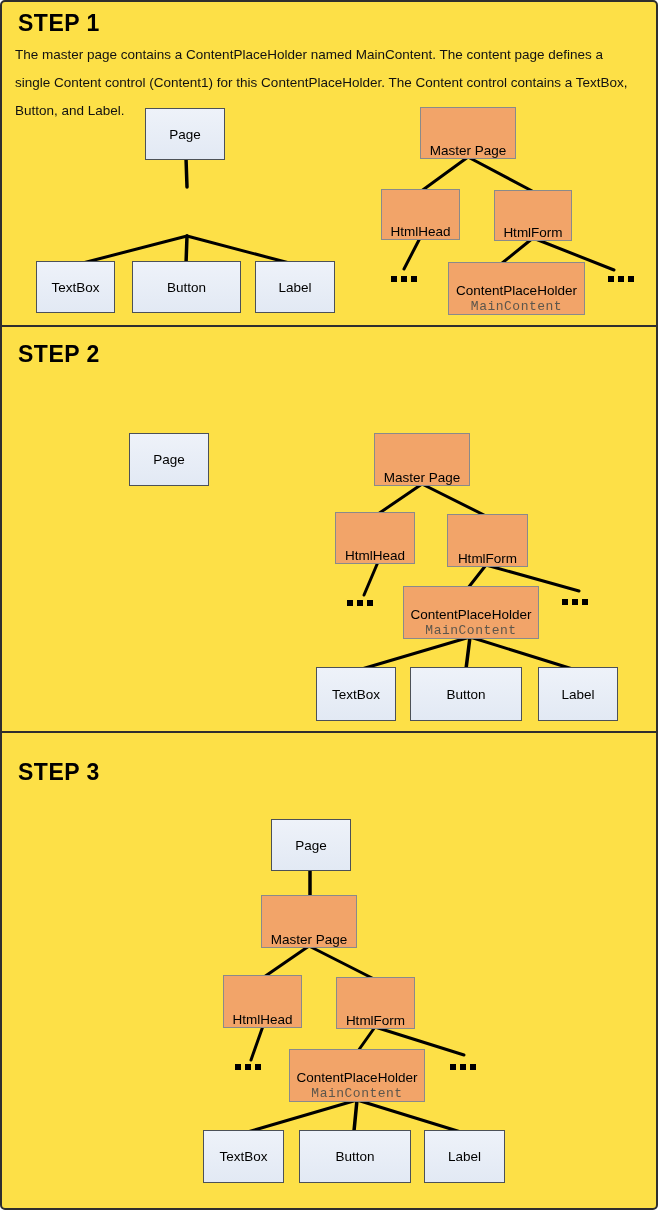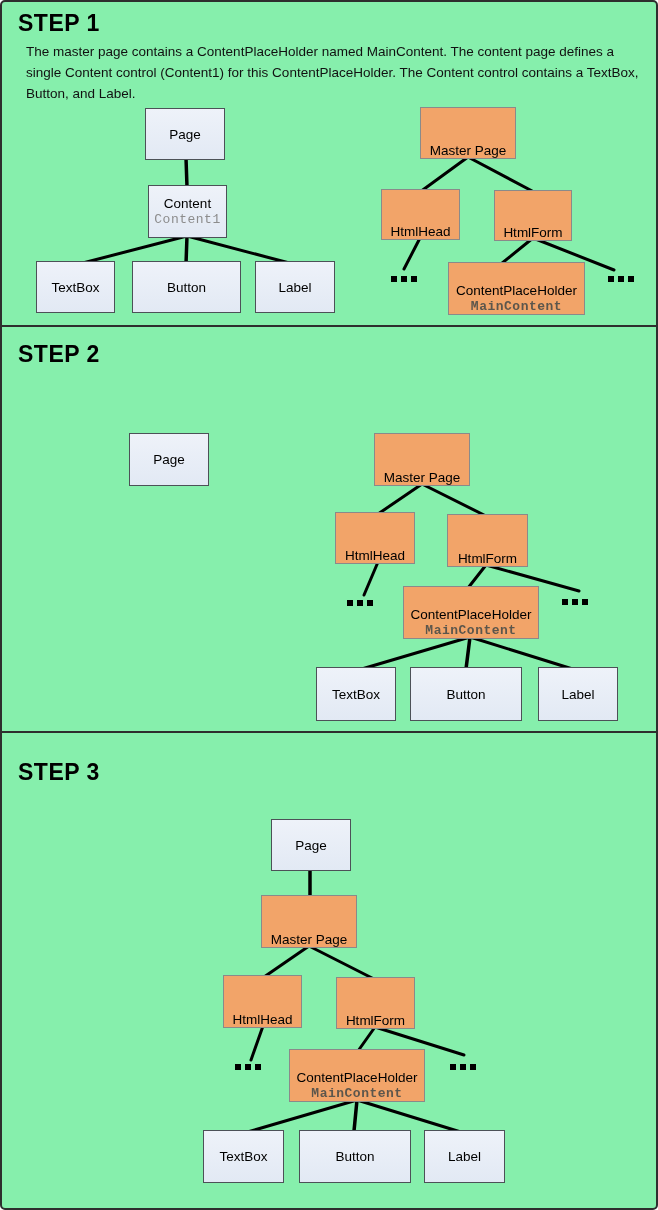--- a/index.html
+++ b/index.html
@@ -1,41 +1,41 @@
 <!DOCTYPE html>
 <html><head>
 <meta charset="utf-8">
 <style>
   html,body{margin:0;padding:0;background:#ffffff;}
   #figure{
     position:relative;
     width:658px;height:1210px;
     box-sizing:border-box;
-    background:#86efac;
+    background:#fde047;
     border:2px solid #2e2e2e;
     border-radius:5px;
     overflow:hidden;
     font-family:"Liberation Sans","DejaVu Sans",sans-serif;
   }
   .panel{position:relative;box-sizing:border-box;width:100%;}
   .panel-1{height:325px;border-bottom:2px solid #2e2e2e;}
   .panel-2{height:406px;border-bottom:2px solid #2e2e2e;padding-left:22px;}
   .panel-3{height:471px;}
   .step-title{
     position:absolute;left:16px;margin:0;
     font-size:23px;font-weight:bold;color:#000;
     letter-spacing:0.5px;
   }
   .panel-1 .step-title{top:8px;}
   .panel-2 .step-title{top:14px;}
   .panel-3 .step-title{top:26px;}
   .step-desc{
-    position:absolute;left:24px;margin:0;
+    position:absolute;left:13px;margin:0;
     width:614px;
-    font-size:13.5px;line-height:21px;color:#111;
+    font-size:13.5px;line-height:28px;color:#111;
   }
   .panel-1 .step-desc{top:39px;}
   .panel-2 .step-desc{top:50px;}
   .panel-3 .step-desc{top:65px;}
   .wires{position:absolute;left:0;top:0;z-index:1;}
   .wires line{stroke:#000;stroke-width:3;stroke-linecap:round;}
   .wires line.vert{stroke-width:3.5;}
   .node{
     position:absolute;z-index:2;
     box-sizing:border-box;
@@ -52,21 +52,21 @@
   .node.orange{
     background:#f2a469;
     border:1px solid #8a8a8a;
     justify-content:flex-end;
   }
   .node .sub{
     font-family:"Liberation Mono","DejaVu Sans Mono",monospace;
     font-size:13px;margin-top:1px;letter-spacing:0.5px;
   }
   .node.blue .sub{color:#8c8c8c;}
-  .node.orange .sub{color:#5c564c;font-weight:bold;}
+  .node.orange .sub{color:#5c564c;}
   .dots{position:absolute;z-index:2;display:flex;gap:4px;}
   .dots i{display:block;width:6px;height:6px;background:#000;}
 </style>
 </head>
 <body>
 
 <div id="figure">
 
   <section class="panel panel-1">
     <h2 class="step-title">STEP 1</h2>
@@ -80,24 +80,20 @@
       <line x1="466" y1="155" x2="418" y2="190"></line>
       <line x1="466" y1="155" x2="532" y2="190"></line>
       <line x1="418" y1="236" x2="402" y2="267"></line>
       <line x1="531" y1="236" x2="499" y2="262"></line>
       <line x1="531" y1="236" x2="612" y2="268"></line>
     </svg>
 
     <div class="node blue" style="left:143px;top:106px;width:80px;height:52px">
       <span>Page</span>
     </div>
-    <div class="node blue" style="left:146px;top:183px;width:79px;height:53px">
-      <span>Content</span>
-      <span class="sub">Content1</span>
-    </div>
     <div class="node blue" style="left:34px;top:259px;width:79px;height:52px">
       <span>TextBox</span>
     </div>
     <div class="node blue" style="left:130px;top:259px;width:109px;height:52px">
       <span>Button</span>
     </div>
     <div class="node blue" style="left:253px;top:259px;width:80px;height:52px">
       <span>Label</span>
     </div>
     <div class="node orange" style="left:418px;top:105px;width:96px;height:52px">

